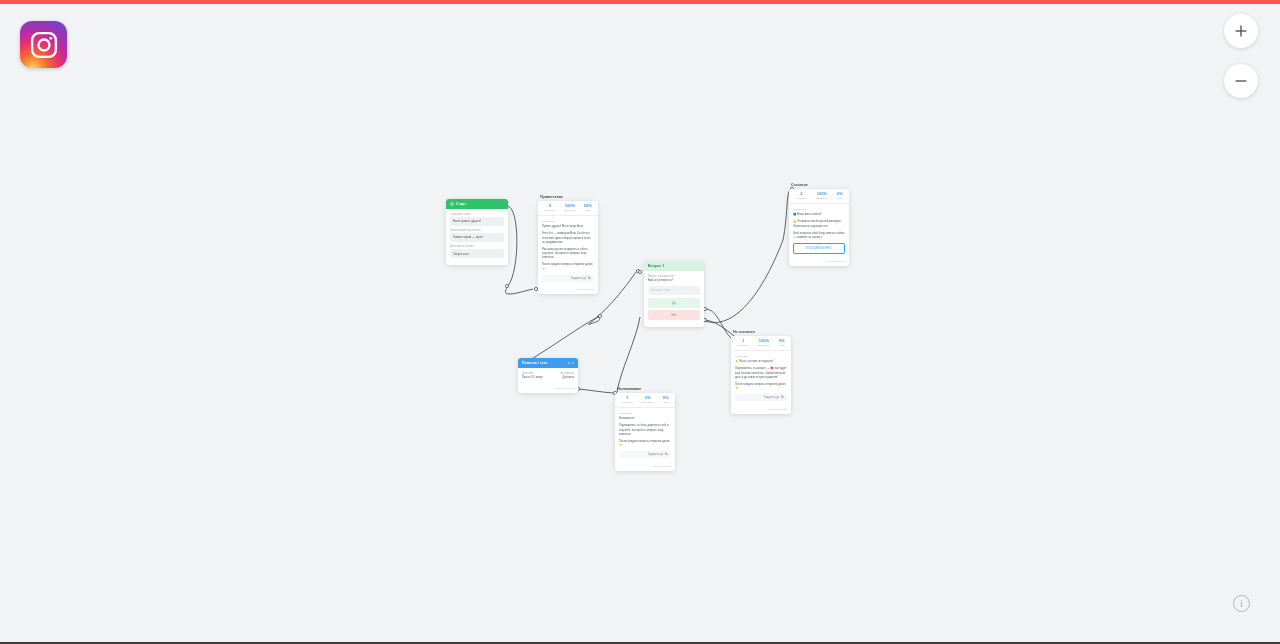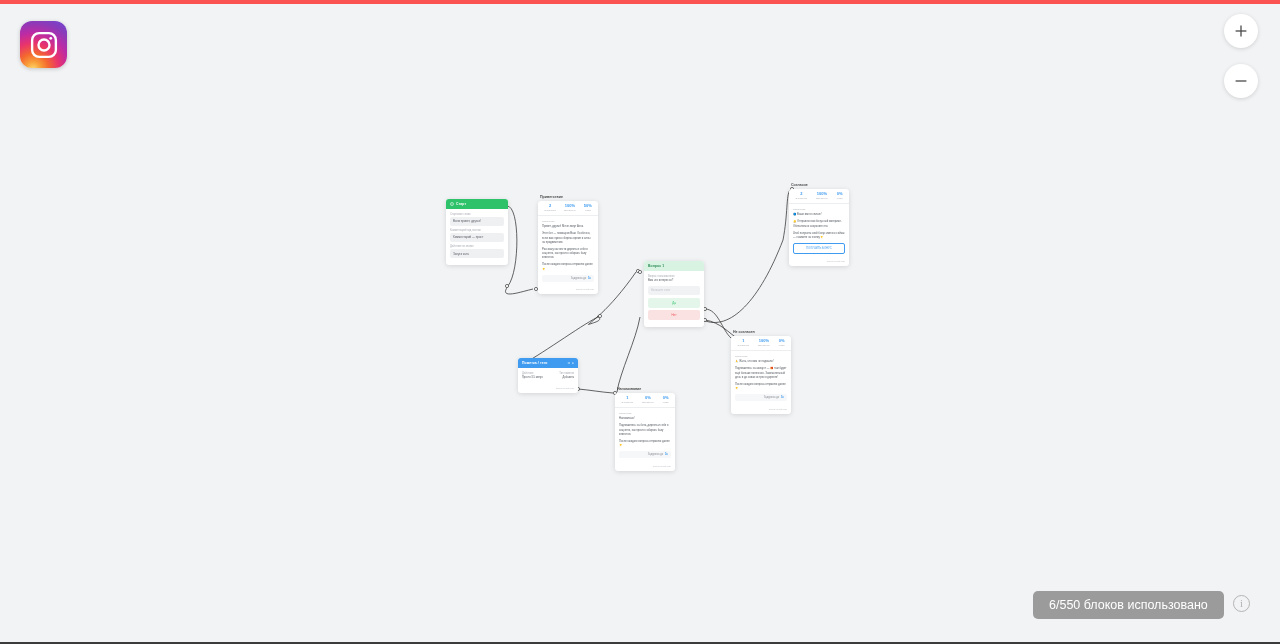--- a/index.html
+++ b/index.html
@@ -354,17 +354,16 @@
       <div class="para">Подпишитесь на бота, директа и себя в соцсетях, как просто собирать базу клиентов.</div>
       <div class="para">После каждого вопроса отправлю далее 👇</div>
       <div class="delay-row">
         <span>Задержка до</span>
         <span class="v">5с</span>
       </div>
     </div>
     <div class="node-foot">Следующий шаг</div>
   </div>
 
-  <div class="status-pill">6/550 блоков использовано</div>
   <div class="info-icon">i</div>
 
   <div class="bottom-bar"></div>
 </div>
 
 </body></html>

